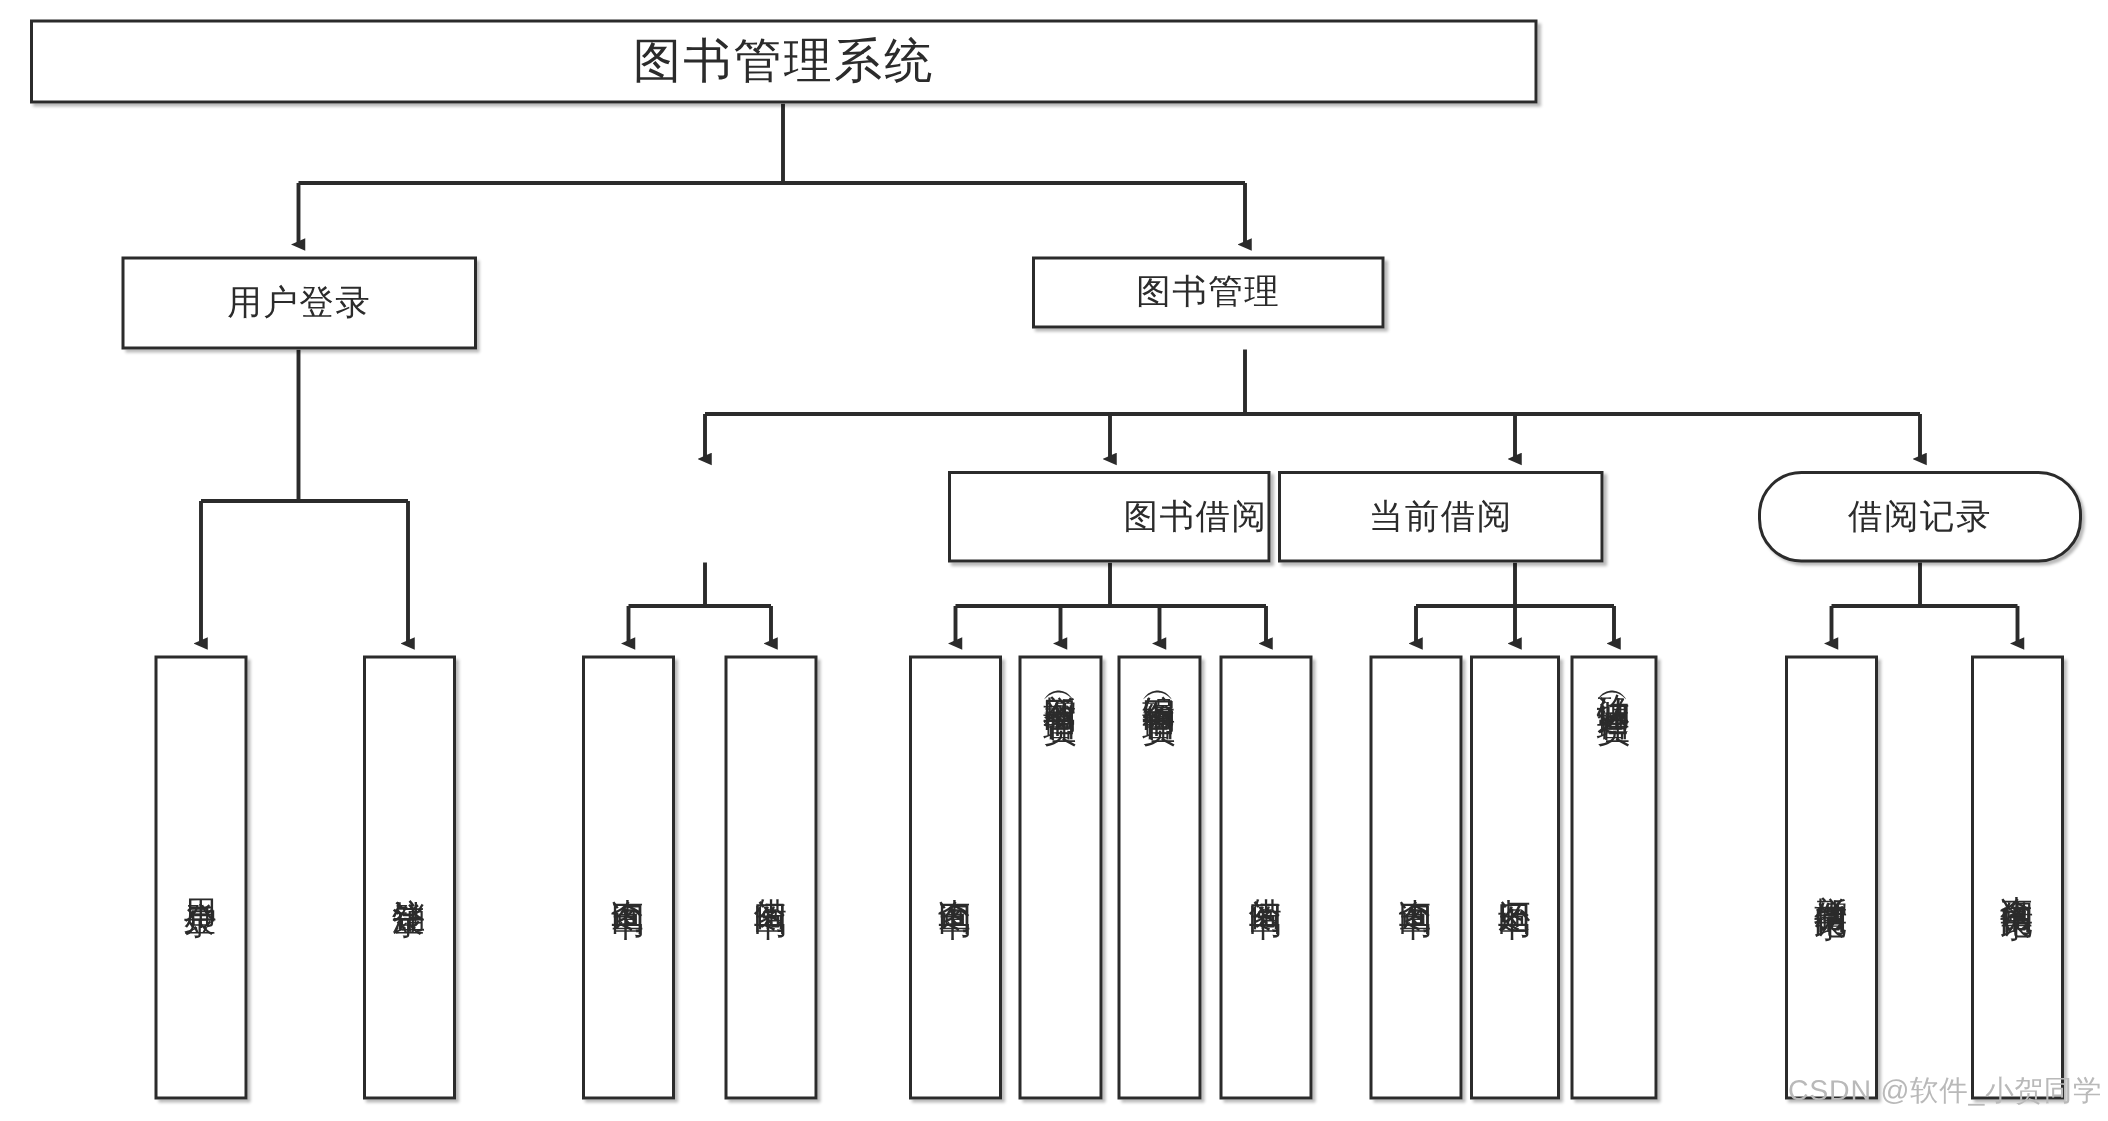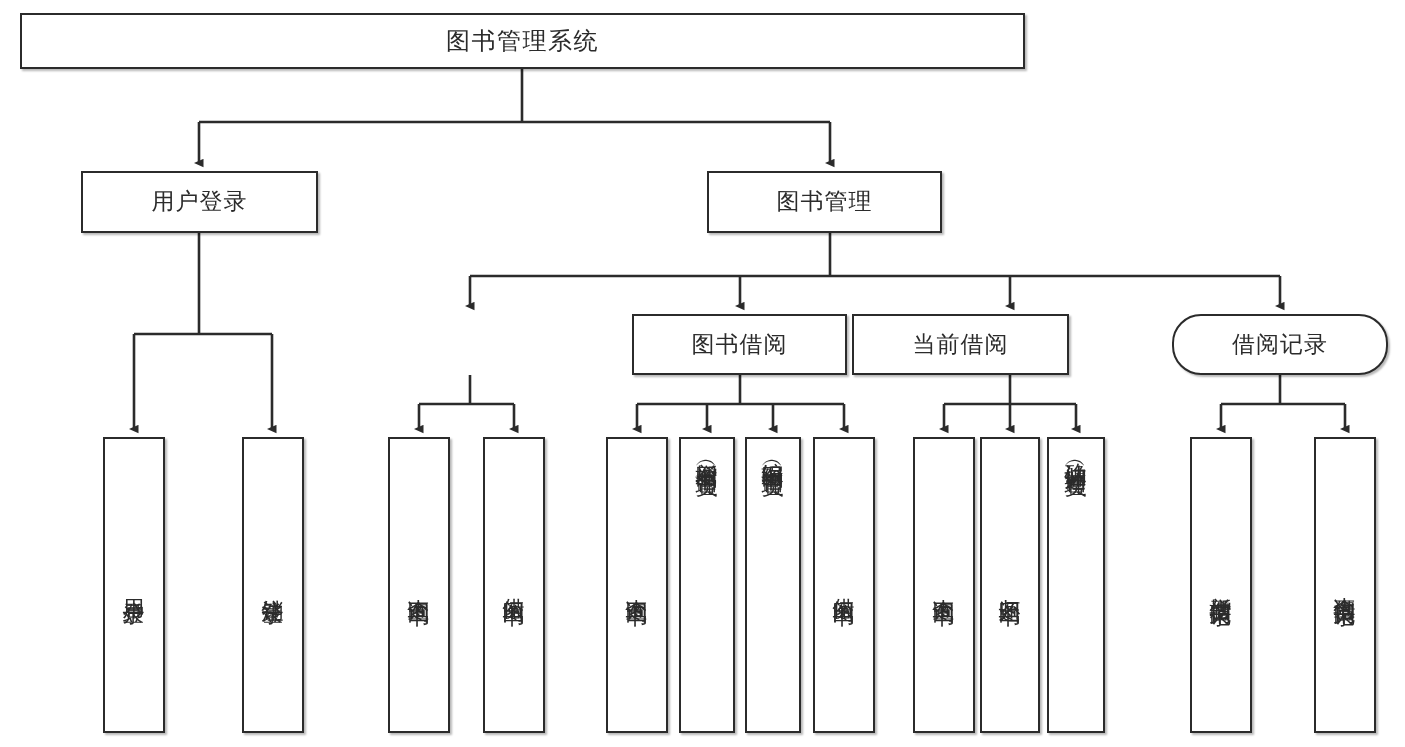--- a/index.html
+++ b/index.html
@@ -42,21 +42,21 @@
     text-align: center;
     line-height: 1.18;
     white-space: pre;
   }
   
   .node.horiz .label {
     font-size: 23px;
     letter-spacing: 1px;
   }
   .node.root .label {
-    font-size: 24px;
+    font-size: 32px;
     letter-spacing: 1.5px;
   }
   
   .node.vert {
     align-items: flex-start;
     justify-content: center;
     padding-top: 6px;
   }
   .node.vert .label {
     writing-mode: vertical-rl;
@@ -138,25 +138,25 @@
     </g>
   </svg>
 
   <div class="node root horiz" style="left:20px; top:13px; width:1005px; height:56px;">
     <span class="label">图书管理系统</span>
   </div>
 
   <div class="node horiz" style="left:81px; top:171px; width:237px; height:62px;">
     <span class="label">用户登录</span>
   </div>
-  <div class="node horiz" style="left:707px; top:171px; width:235px; height:62px;">
+  <div class="node horiz" style="left:688px; top:171px; width:235px; height:48px;">
     <span class="label">图书管理</span>
   </div>
 
-  <div class="node horiz" style="left:632px; top:314px; width:215px; height:61px;">
+  <div class="node horiz" style="left:632px; top:314px; width:215px; height:61px;justify-content:flex-end;">
     <span class="label">图书借阅</span>
   </div>
   <div class="node horiz" style="left:852px; top:314px; width:217px; height:61px;">
     <span class="label">当前借阅</span>
   </div>
   <div class="node horiz" style="left:1172px; top:314px; width:216px; height:61px;border-radius:29px;">
     <span class="label">借阅记录</span>
   </div>
 
   <div class="node vert centered" style="left:103px; top:437px; width:62px; height:296px;">
@@ -192,14 +192,15 @@
   <div class="node vert" style="left:1047px; top:437px; width:58px; height:296px;">
     <span class="label">确认归还（管理员）</span>
   </div>
   <div class="node vert centered" style="left:1190px; top:437px; width:62px; height:296px;">
     <span class="label">新增借阅记录</span>
   </div>
   <div class="node vert centered" style="left:1314px; top:437px; width:62px; height:296px;">
     <span class="label">查询借阅记录</span>
   </div>
 
+  <div class="watermark" style="left:1192px; top:714px;">CSDN @软件_小贺同学</div>
 
 </div>
 
 </body></html>

